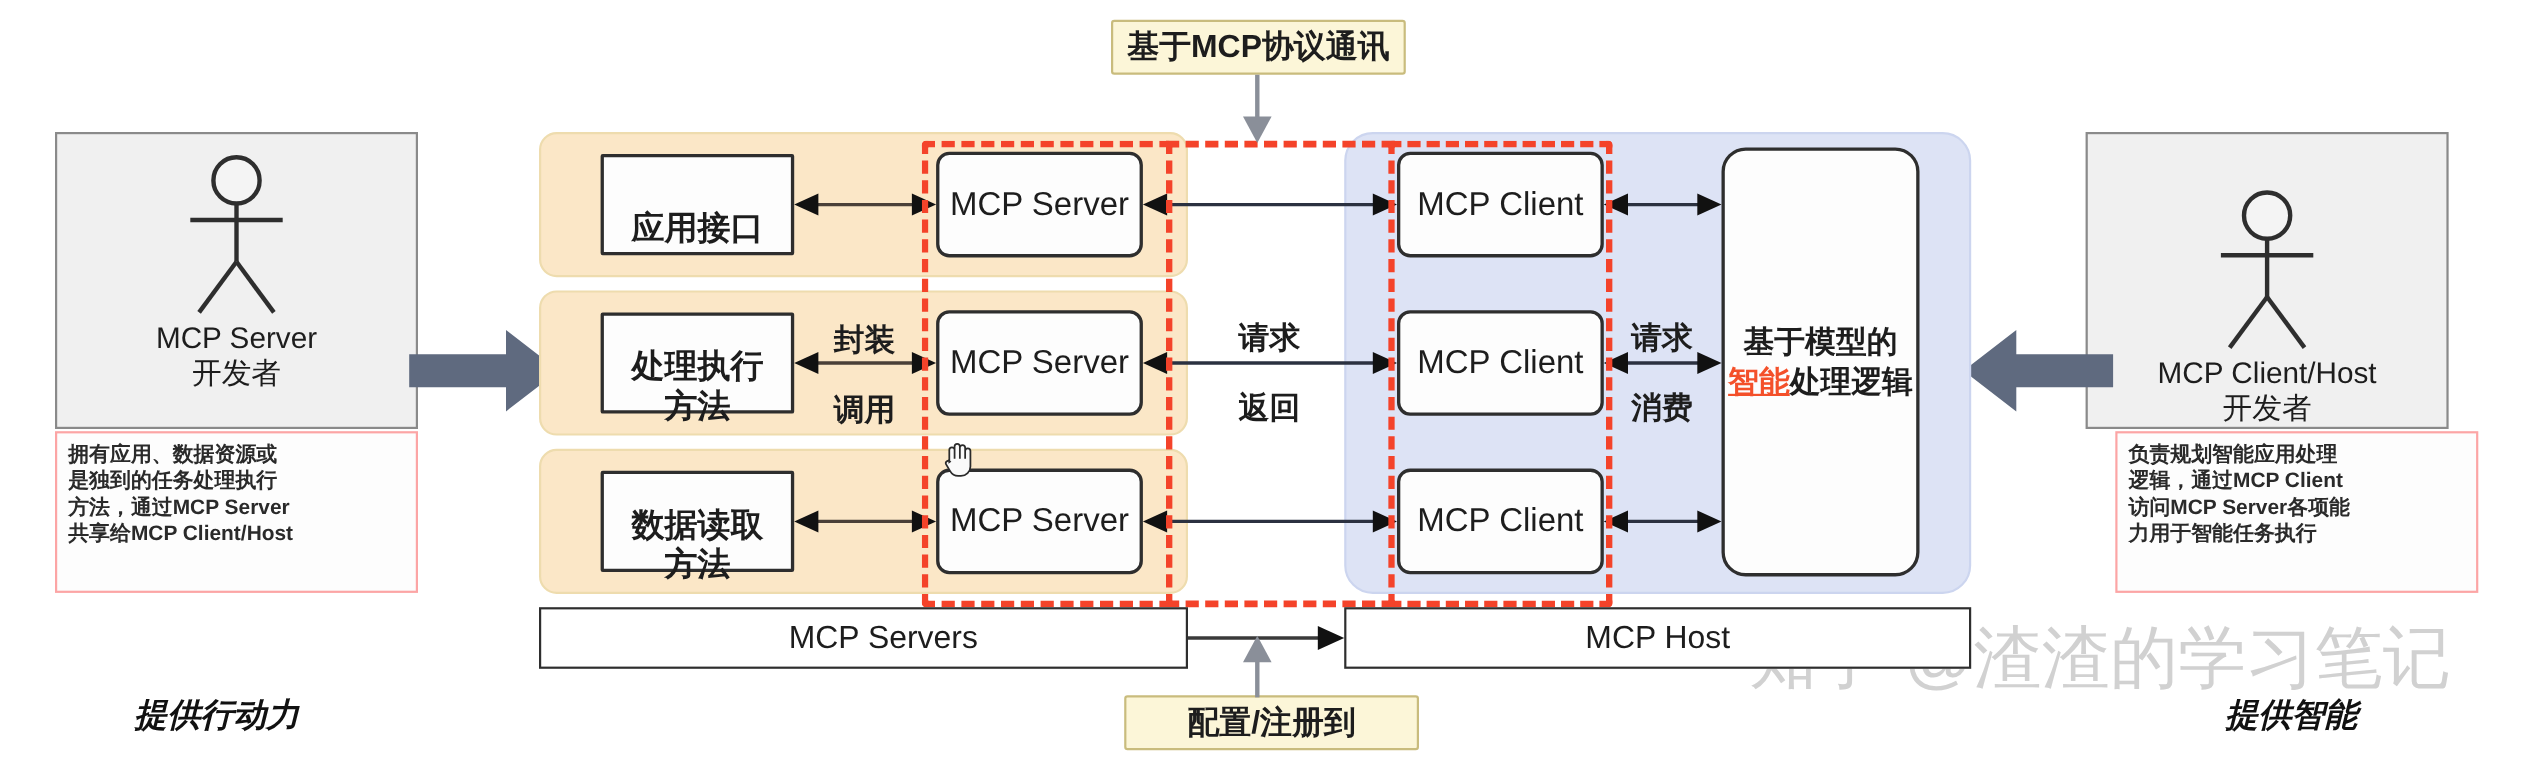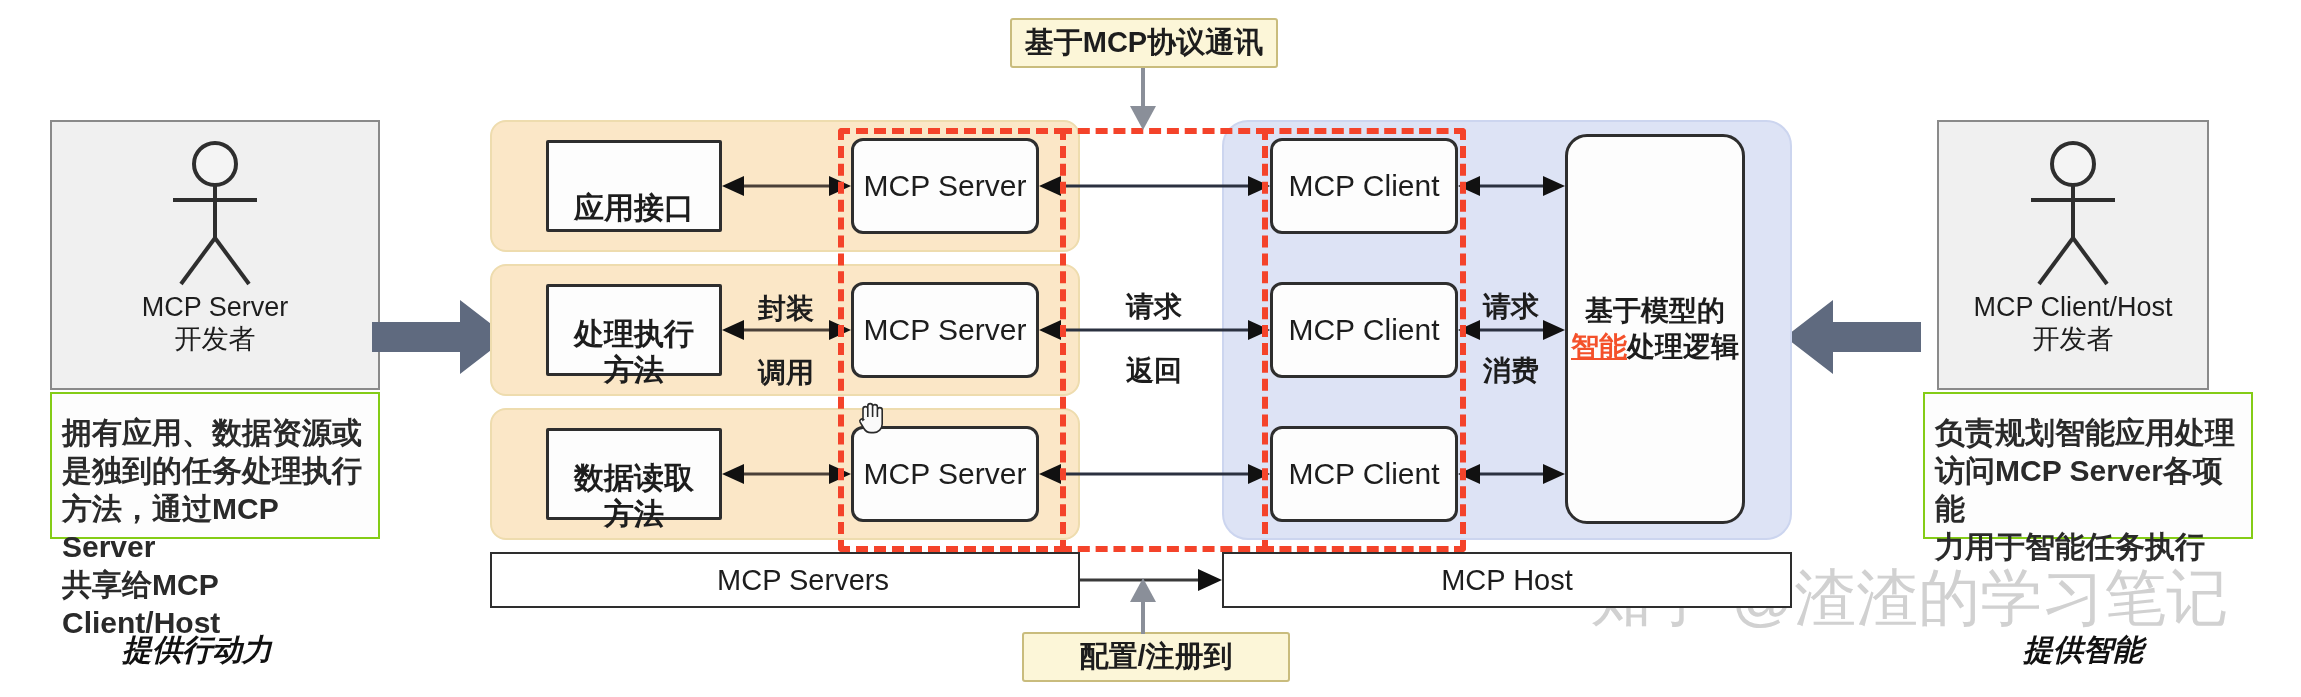--- a/index.html
+++ b/index.html
@@ -14,23 +14,23 @@
   .actor-box{
     background:#f0f0f0;border:2px solid #8a8a8a;
     display:flex;flex-direction:column;align-items:center;justify-content:flex-start;
   }
   .actor-figure{margin-top:16px;}
   .actor-name{
     text-align:center;line-height:1.18;font-size:27px;font-weight:400;color:#1d1d1d;
     margin-top:4px;
   }
   .desc-box{
-    background:#fdfdfd;border:2px solid #84cc16;
-    padding:20px 10px 6px 10px;
-    font-size:30px;line-height:1.27;color:#2a2a2a;font-weight:700;
+    background:#fdfdfd;border:2px solid #fca5a5;
+    padding:8px 10px 6px 10px;
+    font-size:19px;line-height:1.27;color:#2a2a2a;font-weight:700;
   }
 
   
   .orange-band{
     background:#fbe7c7;border:2px solid #eedcae;border-radius:16px;
   }
   .blue-band{
     background:#dde3f5;border:2px solid #ccd5ef;border-radius:26px;
   }
 
@@ -105,38 +105,39 @@
 </div>
 
 <div class="abs foot-lbl" style="left:122px;top:630px;">提供行动力</div>
 
 <div class="abs" style="left:372px;top:298px;">
   <svg width="138" height="78" viewBox="0 0 138 78">
     <polygon points="0,24 88,24 88,2 136,39 88,76 88,54 0,54" fill="#5f6a7f"></polygon>
   </svg>
 </div>
 
-<div class="abs actor-box" style="left:1937px;top:120px;width:272px;height:270px;">
+<div class="abs actor-box" style="left:1896px;top:120px;width:330px;height:270px;justify-content:flex-end;">
   <span class="actor-figure">
     <svg width="120" height="150" viewBox="0 0 120 150">
       <circle cx="60" cy="26" r="21" fill="#f4f4f4" stroke="#2e2e2e" stroke-width="4"></circle>
       <line x1="60" y1="47" x2="60" y2="100" stroke="#2e2e2e" stroke-width="4"></line>
       <line x1="18" y1="62" x2="102" y2="62" stroke="#2e2e2e" stroke-width="4"></line>
       <line x1="60" y1="100" x2="26" y2="146" stroke="#2e2e2e" stroke-width="4"></line>
       <line x1="60" y1="100" x2="94" y2="146" stroke="#2e2e2e" stroke-width="4"></line>
     </svg>
   </span>
   <div class="actor-name">
     <div>MCP Client/Host</div>
     <div>开发者</div>
   </div>
 </div>
 
 <div class="abs desc-box" style="left:1923px;top:392px;width:330px;height:147px;">
   <div>负责规划智能应用处理</div>
+  <div>逻辑，通过MCP Client</div>
   <div>访问MCP Server各项能</div>
   <div>力用于智能任务执行</div>
 </div>
 
 <div class="abs foot-lbl" style="left:2023px;top:630px;">提供智能</div>
 
 <div class="abs" style="left:1785px;top:298px;">
   <svg width="138" height="78" viewBox="0 0 138 78">
     <polygon points="136,24 48,24 48,2 0,39 48,76 48,54 136,54" fill="#5f6a7f"></polygon>
   </svg>

